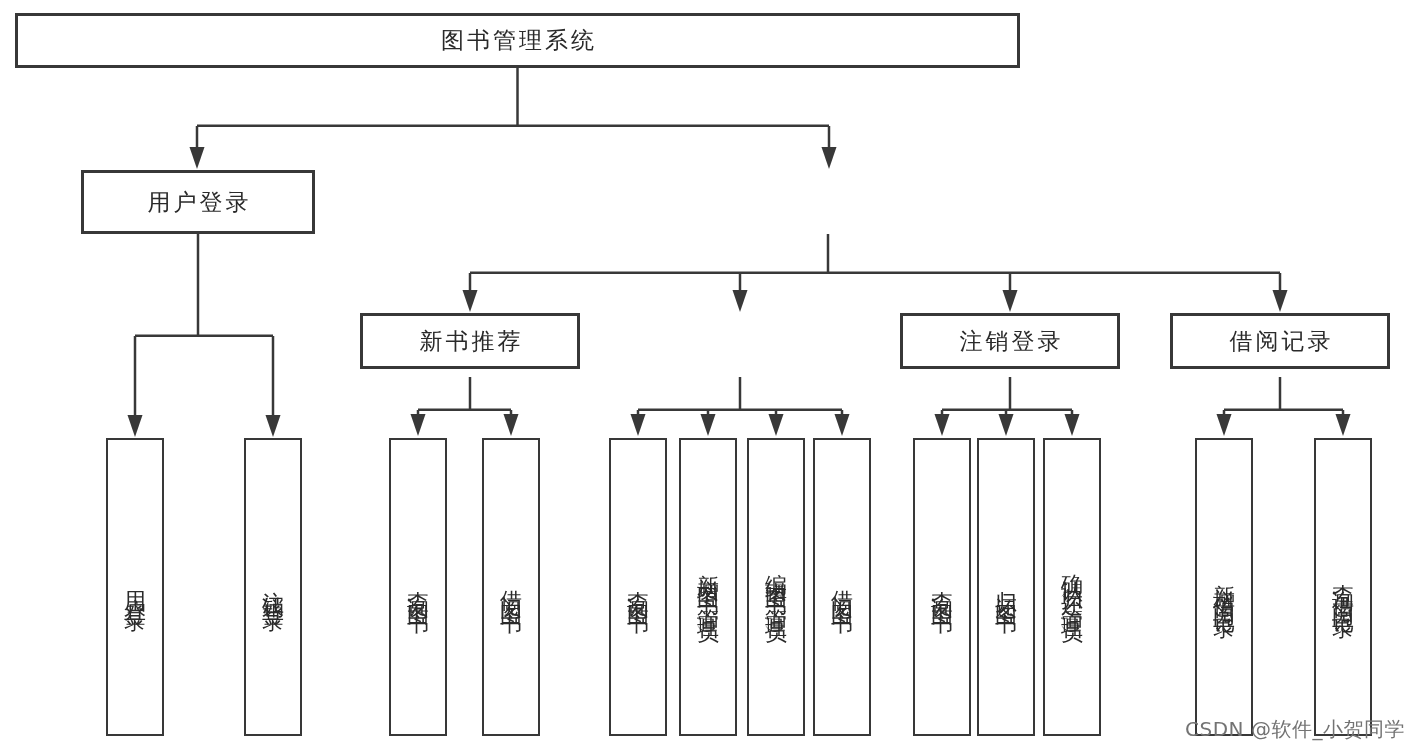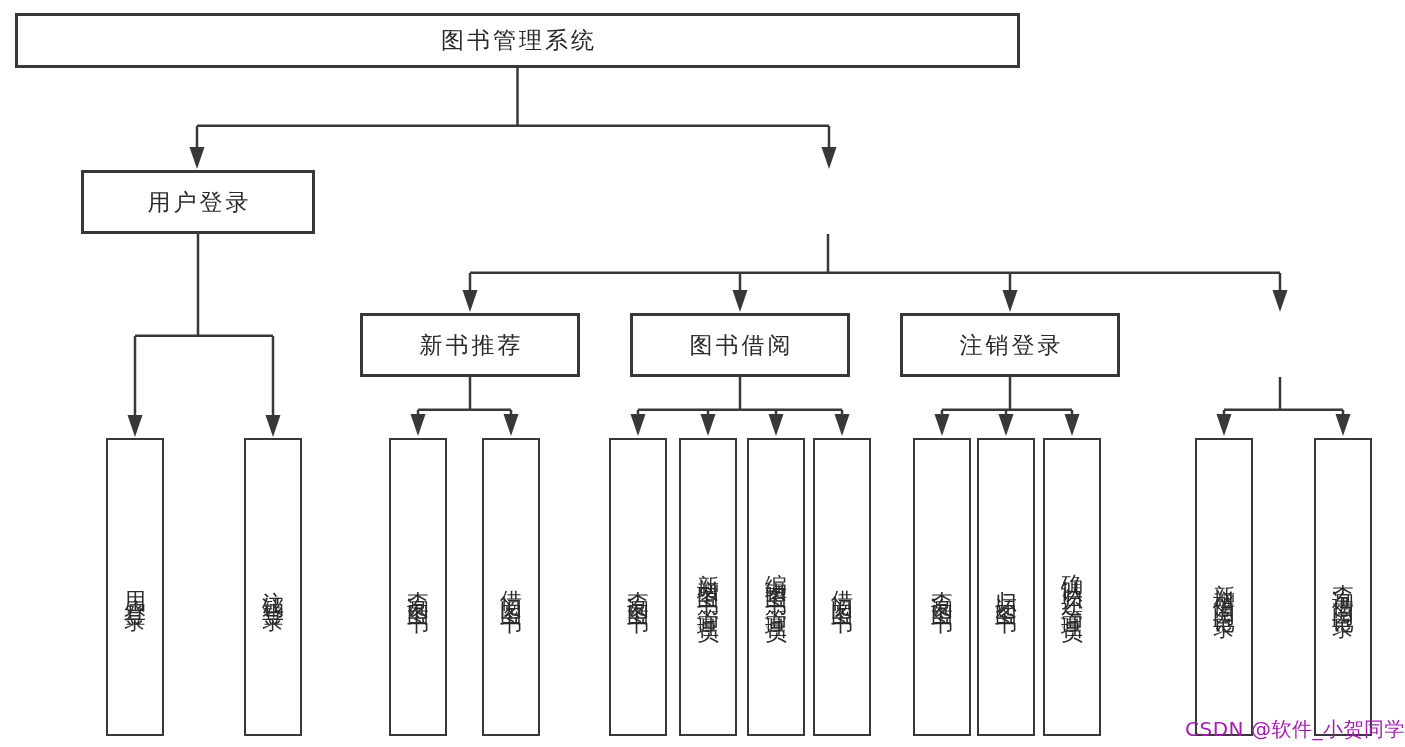--- a/index.html
+++ b/index.html
@@ -36,21 +36,21 @@
   .h-label {
     font-size: 23px;
     letter-spacing: 3px;
     white-space: nowrap;
     text-indent: 3px;
   }
   .root-box   { left: 15px;  top: 13px;  width: 1005px; height: 55px; }
   .l2-box     { top: 170px;  width: 234px; height: 64px; }
   .l2-user    { left: 81px; }
   .l2-book    { left: 711px; }
-  .l3-box     { top: 313px;  width: 220px; height: 64px; }
+  .l3-box     { top: 313px;  width: 220px; height: 56px; }
   .l3-a { left: 360px; }
   .l3-b { left: 630px; }
   .l3-c { left: 900px; }
   .l3-d { left: 1170px; }
   .leaf {
     top: 438px;
     width: 58px;
     height: 298px;
     border-width: 2.5px;
   }
@@ -61,21 +61,21 @@
     letter-spacing: 7px;
     white-space: nowrap;
     line-height: 1;
   }
   .watermark {
     position: absolute;
     left: 1185px;
     top: 716px;
     font-size: 20px;
     line-height: 26px;
-    color: #a21caf;
+    color: #737373;
     letter-spacing: 0.5px;
     white-space: nowrap;
     z-index: 5;
   }
 </style>
 </head>
 <body>
 
 <div class="stage">
 
@@ -149,26 +149,26 @@
     <span class="h-label">图书管理系统</span>
   </div>
 
   <div class="box l2-box l2-user">
     <span class="h-label">用户登录</span>
   </div>
 
   <div class="box l3-box l3-a">
     <span class="h-label">新书推荐</span>
   </div>
-  <div class="box l3-box l3-b">
-    <span class="h-label">图书借阅</span>
-  </div>
   <div class="box l3-box l3-c">
     <span class="h-label">注销登录</span>
   </div>
+  <div class="box l3-box l3-d">
+    <span class="h-label">借阅记录</span>
+  </div>
 
   <div class="box leaf" style="left:106px">
     <span class="v-label">用户登录</span>
   </div>
   <div class="box leaf" style="left:244px">
     <span class="v-label">注销登录</span>
   </div>
   <div class="box leaf" style="left:389px">
     <span class="v-label">查询图书</span>
   </div>

